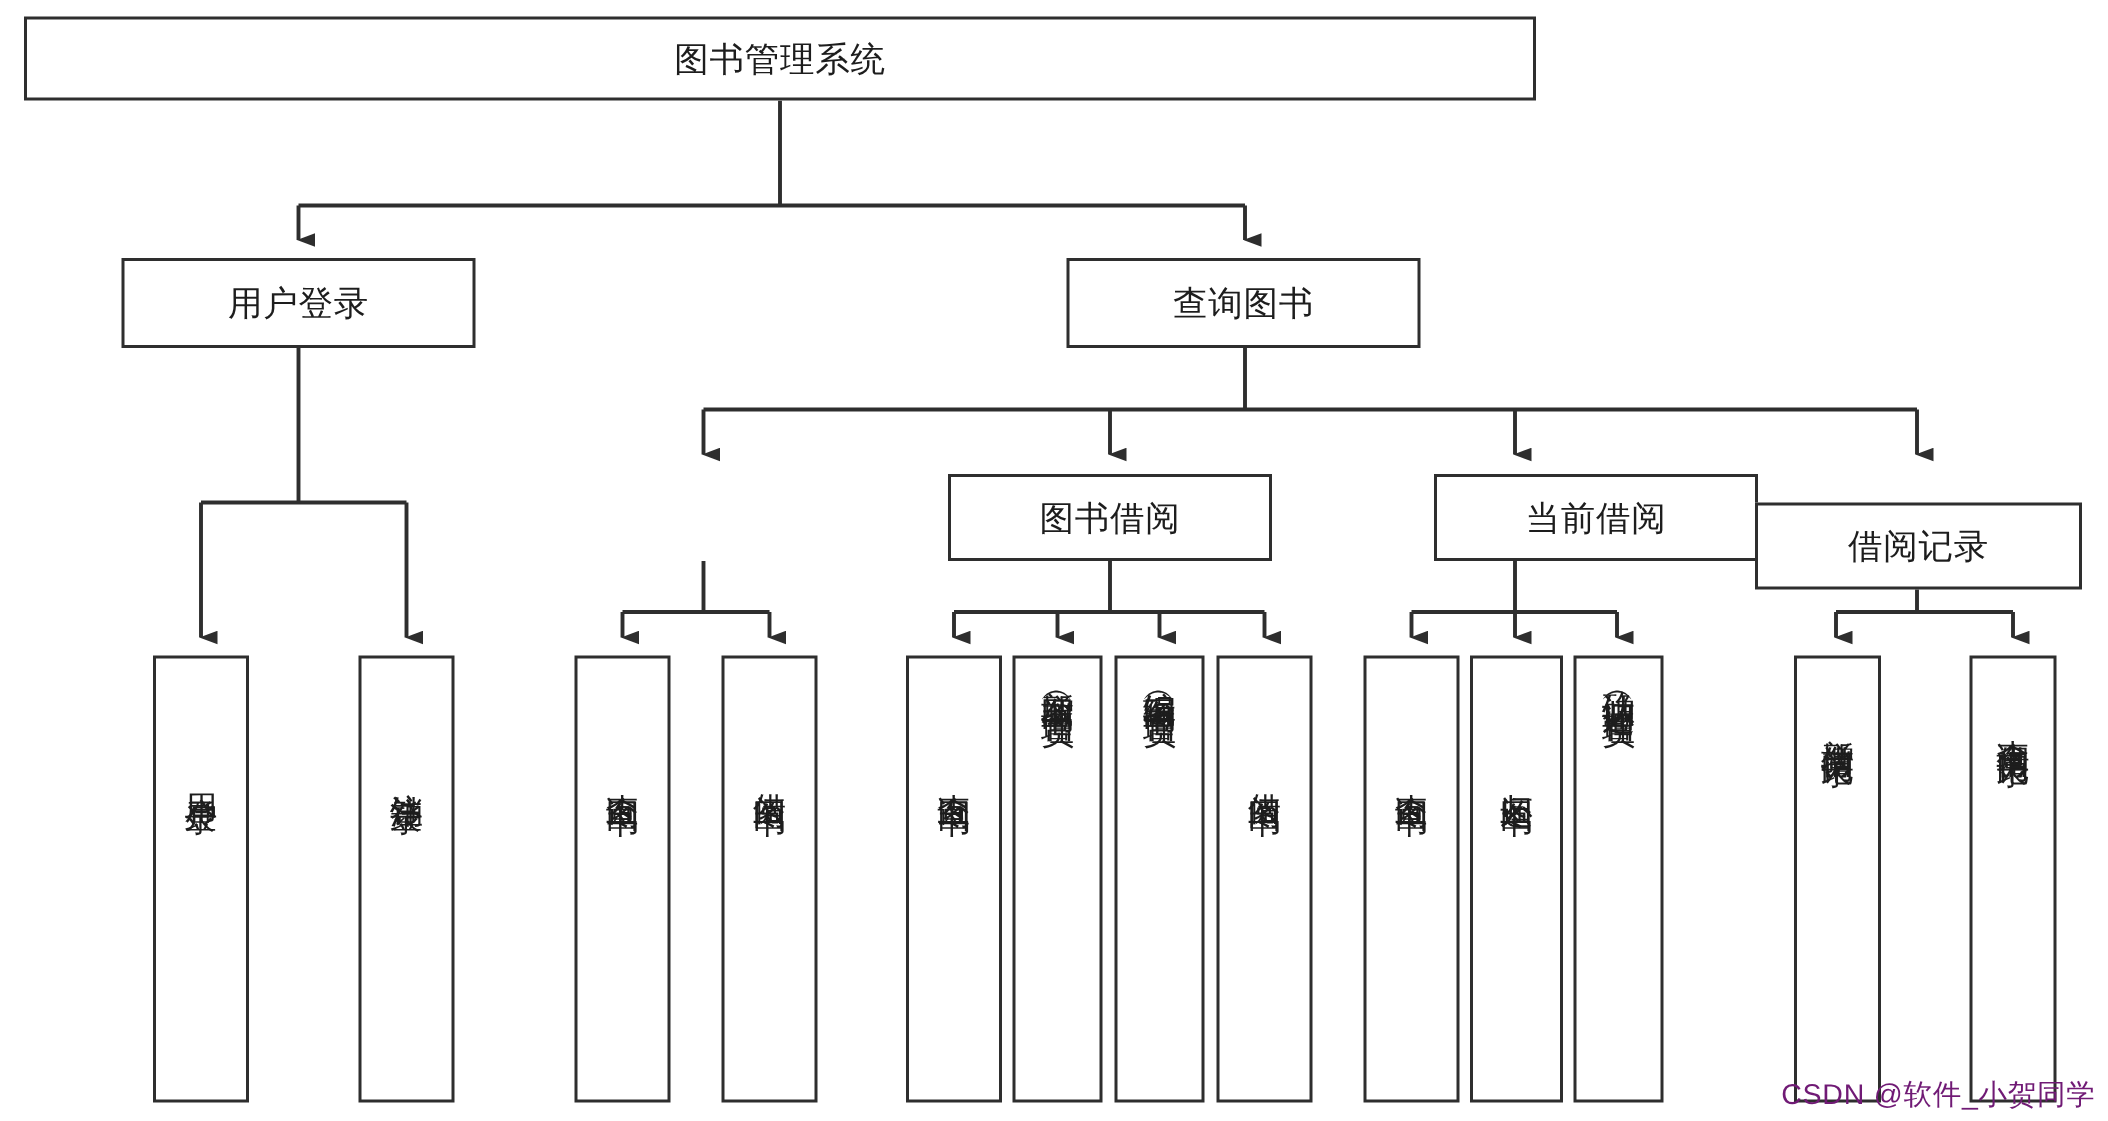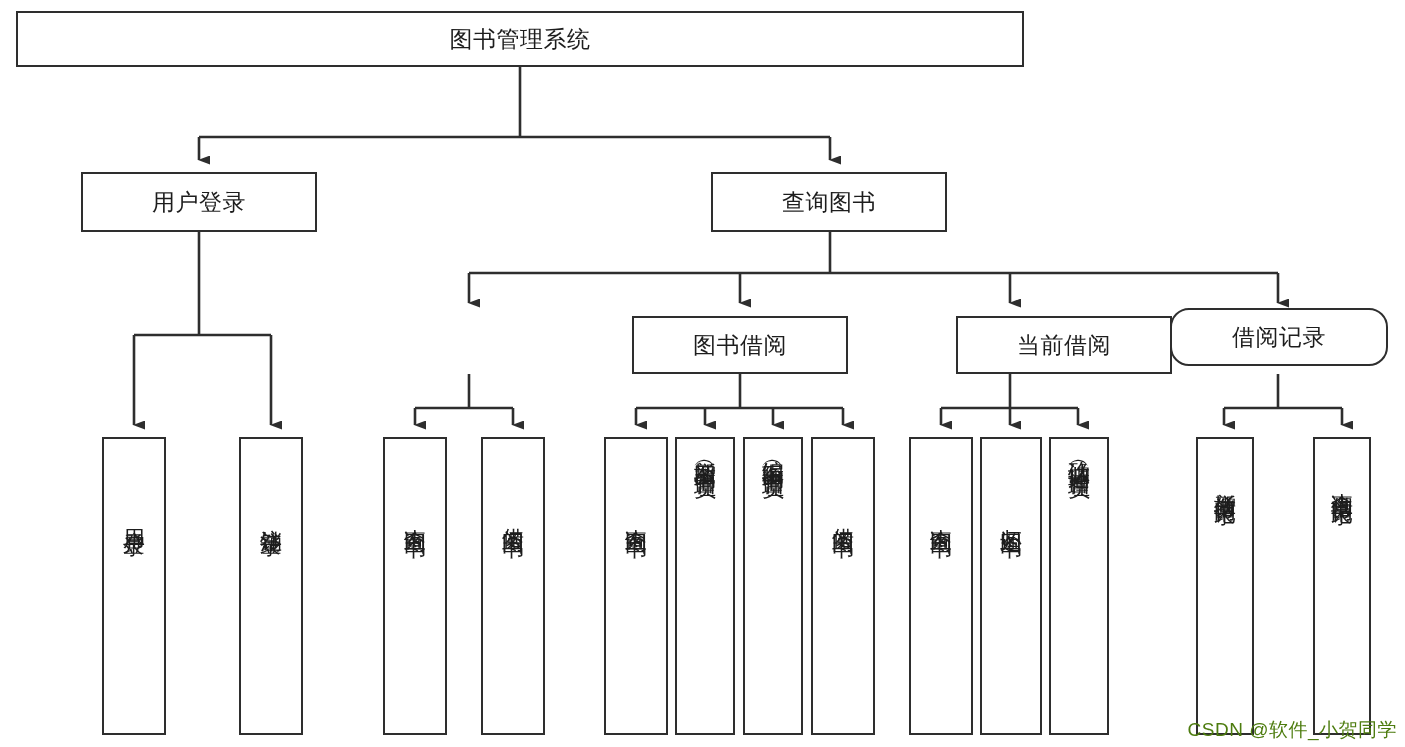--- a/index.html
+++ b/index.html
@@ -59,21 +59,21 @@
     letter-spacing: 2.5px;
     line-height: 1;
     white-space: nowrap;
   }
   .watermark {
     position: absolute;
     right: 8px;
     bottom: 4px;
     font-family: "Liberation Sans", "DejaVu Sans", sans-serif;
     font-size: 19px;
-    color: #4d7c0f;
+    color: #701a75;
     letter-spacing: 0.5px;
     user-select: none;
     white-space: nowrap;
   }
 </style>
 </head>
 <body>
 
 <div id="diagram-root">
 
@@ -145,21 +145,21 @@
 
 
   <div class="node-box" style="left:632px; top:316px; width:216px; height:58px;align-items:center;">
     <span class="node-label">图书借阅</span>
   </div>
 
   <div class="node-box" style="left:956px; top:316px; width:216px; height:58px;">
     <span class="node-label">当前借阅</span>
   </div>
 
-  <div class="node-box" style="left:1170px; top:308px; width:218px; height:58px;border-radius:19px;">
+  <div class="node-box" style="left:1170px; top:335px; width:218px; height:58px;">
     <span class="node-label">借阅记录</span>
   </div>
 
   <div class="node-box vertical" style="left:102px; top:437px; width:64px; height:298px; padding-top:72px;">
     <span class="node-label">用户登录</span>
   </div>
 
   <div class="node-box vertical" style="left:239px; top:437px; width:64px; height:298px; padding-top:72px;">
     <span class="node-label">注销登录</span>
   </div>

